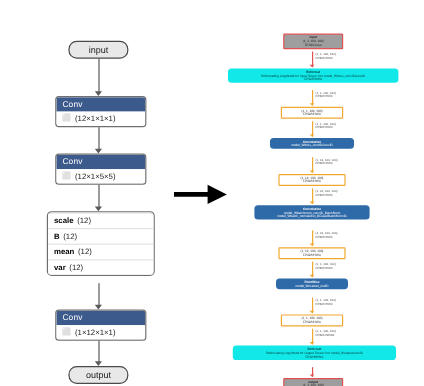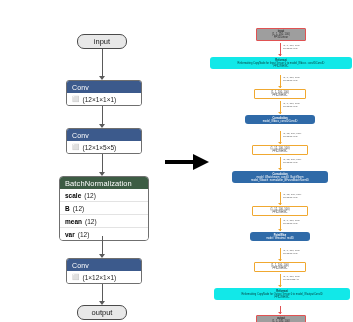--- a/index.html
+++ b/index.html
@@ -1,21 +1,21 @@
 <!DOCTYPE html>
 <html><head>
 <meta charset="utf-8">
 <style>
   html,body{margin:0;padding:0;}
   body{
     width:353px;height:322px;background:#ffffff;
     font-family:"Liberation Sans",sans-serif;
     overflow:hidden;position:relative;
   }
-  #canvas{position:absolute;inset:0;margin-left:20px;}
+  #canvas{position:absolute;inset:0;}
 
   
   #left-graph{
     position:absolute;left:34px;top:34px;width:118px;height:256px;
   }
   .pill{
     position:absolute;left:23px;width:50px;height:15px;
     background:#e8e8e8;border:1px solid #4a4a4a;border-radius:7px;
     display:flex;align-items:center;justify-content:center;
     font-size:7.5px;color:#1a1a1a;box-sizing:border-box;
@@ -119,21 +119,20 @@
       <div class="attr-row">
         <span class="w-glyph">⬜</span>
         <span class="attr-val">(12×1×5×5)</span>
       </div>
     </div>
 
     <div class="edge" style="top:120px;height:20px;"></div>
     <div class="arrowhead" style="top:138px;"></div>
 
     <div class="node wide" style="top:142px;">
-      <div class="node-head head-bn">BatchNormalization</div>
       <div class="attr-row">
         <span class="attr-key">scale</span>
         <span class="attr-val">(12)</span>
       </div>
       <div class="attr-row">
         <span class="attr-key">B</span>
         <span class="attr-val">(12)</span>
       </div>
       <div class="attr-row">
         <span class="attr-key">mean</span>

